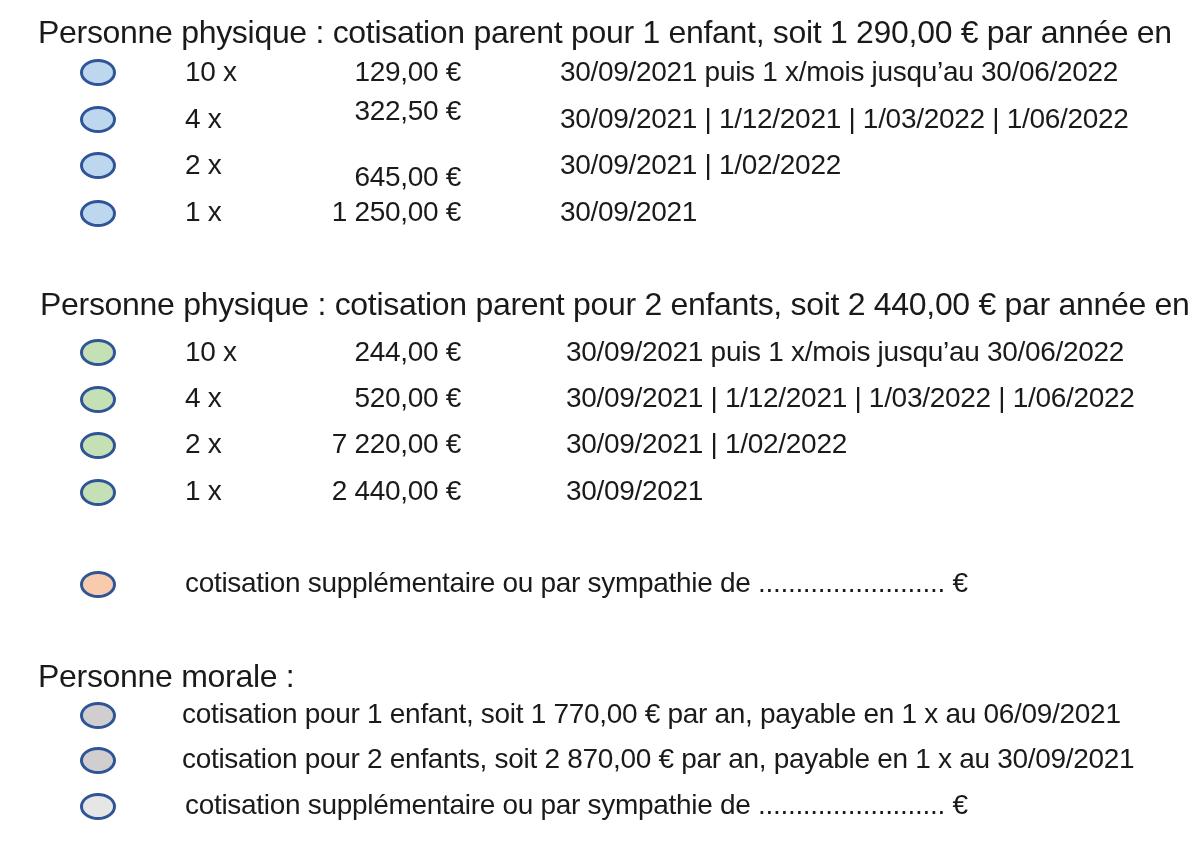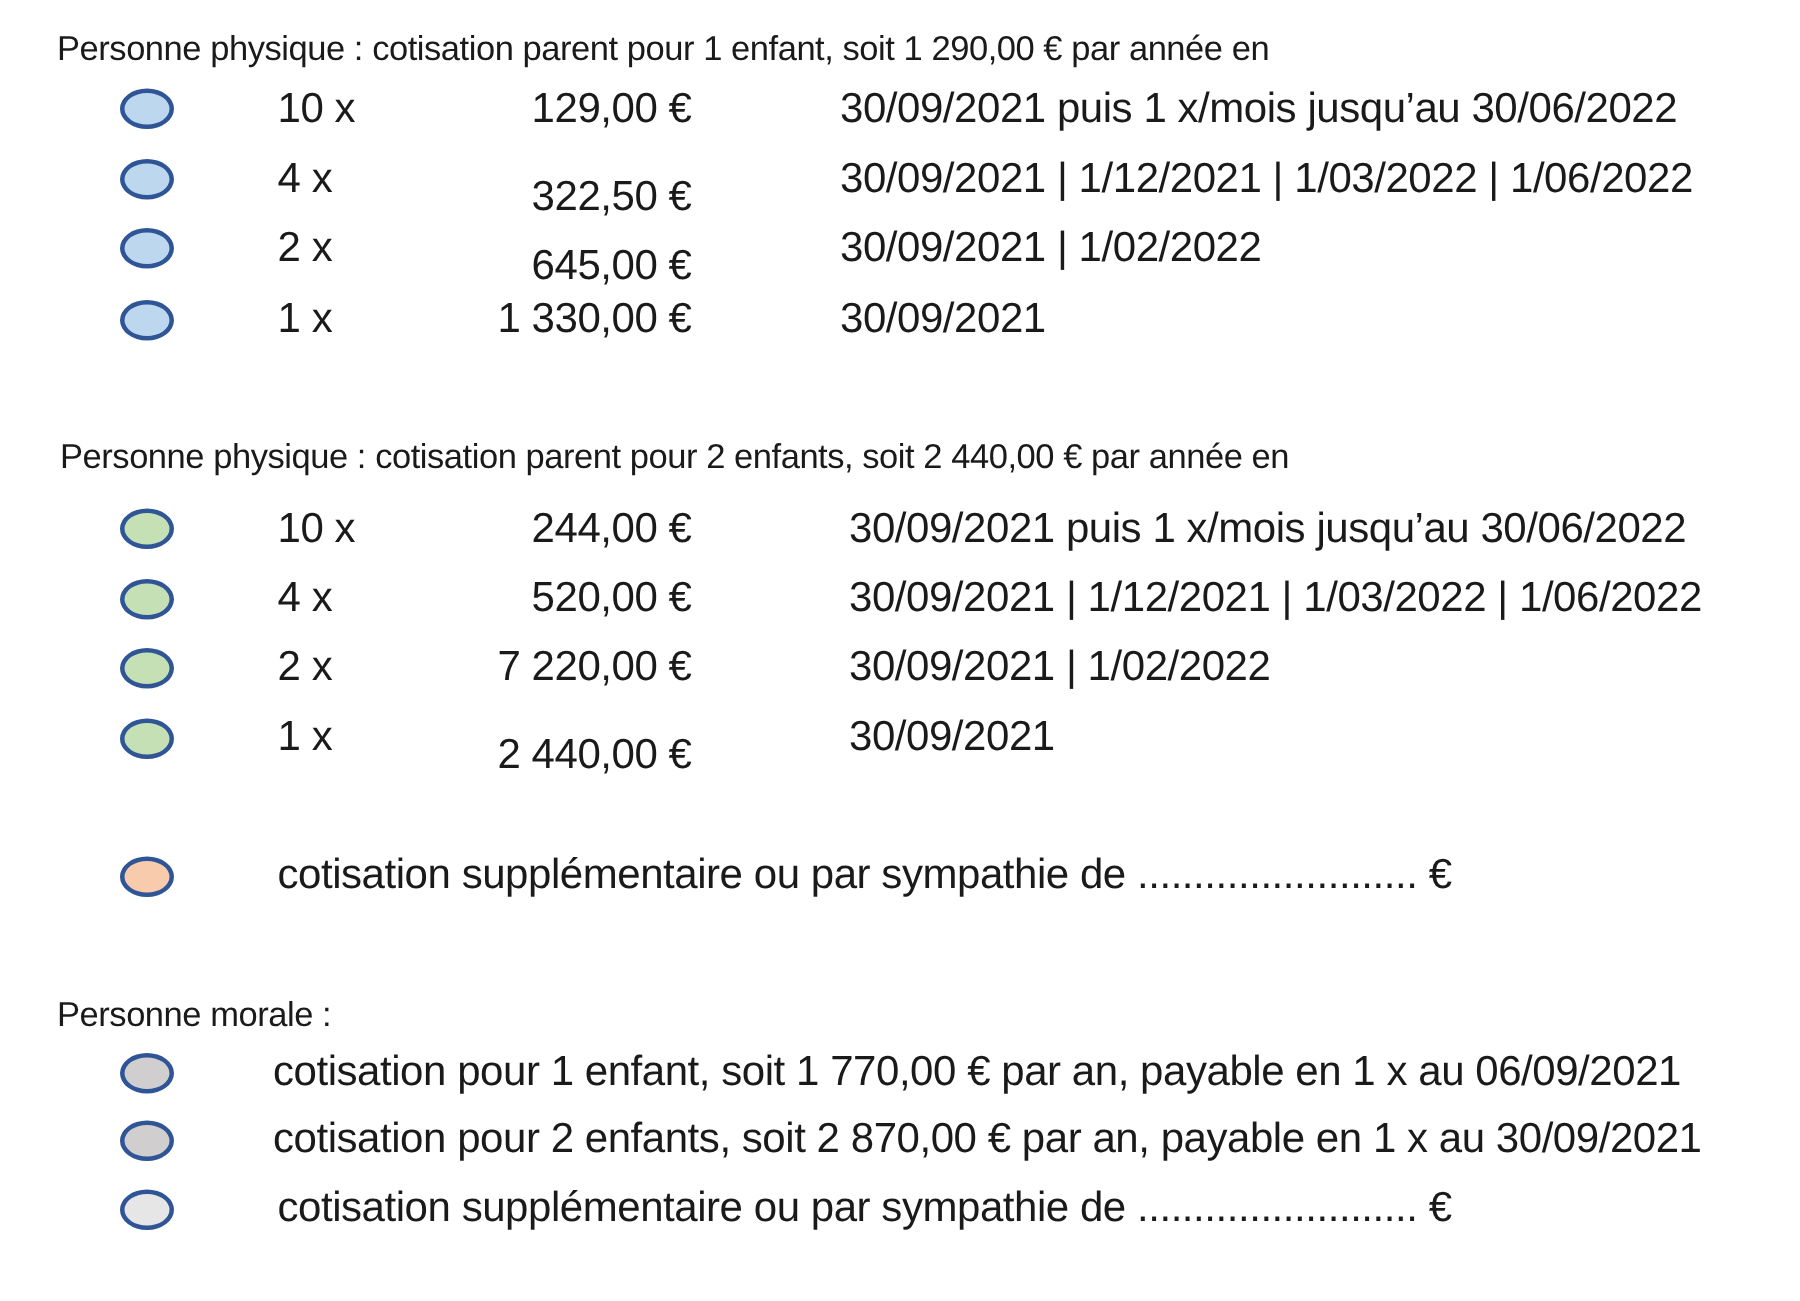--- a/index.html
+++ b/index.html
@@ -1,20 +1,20 @@
 <!DOCTYPE html>
 <html><head>
 <meta charset="utf-8">
 <style>
   html, body { margin:0; padding:0; background:#ffffff; }
   body { width:1200px; height:867px; position:relative; overflow:hidden;
          font-family:"Liberation Sans", sans-serif; color:#1a1a1a; }
   .abs { position:absolute; white-space:nowrap; }
   .txt { font-size:28px; line-height:30px; letter-spacing:-0.3px; }
-  .heading { font-size:23px; line-height:30px; letter-spacing:-0.3px; }
+  .heading { font-size:32px; line-height:30px; letter-spacing:-0.3px; }
   .radio { position:absolute; width:36px; height:27px; border-radius:50%;
            border:3px solid #2f5597; box-sizing:border-box; cursor:pointer; }
   .r-blue { background:#bdd7ee; }
   .r-green { background:#c5e0b4; }
   .r-orange { background:#f8cbad; }
   .r-gray { background:#d0cece; }
   .r-light { background:#e7e6e6; }
   .amount { text-align:right; width:180px; }
 </style>
 </head>
@@ -24,33 +24,33 @@
 
 <div>
   <div class="radio r-blue" style="left:80px; top:59px;"></div>
   <div class="abs txt" style="left:185px; top:57px;">10 x</div>
   <div class="abs txt amount" style="left:281px; top:57px;">129,00 €</div>
   <div class="abs txt" style="left:560px; top:57px;">30/09/2021 puis 1 x/mois jusqu’au 30/06/2022</div>
 </div>
 <div>
   <div class="radio r-blue" style="left:80px; top:106px;"></div>
   <div class="abs txt" style="left:185px; top:104px;">4 x</div>
-  <div class="abs txt amount" style="left:281px; top:116px;">322,50 €</div>
+  <div class="abs txt amount" style="left:281px; top:96px;">322,50 €</div>
   <div class="abs txt" style="left:560px; top:104px;">30/09/2021 | 1/12/2021 | 1/03/2022 | 1/06/2022</div>
 </div>
 <div>
   <div class="radio r-blue" style="left:80px; top:152px;"></div>
   <div class="abs txt" style="left:185px; top:150px;">2 x</div>
   <div class="abs txt amount" style="left:281px; top:162px;">645,00 €</div>
   <div class="abs txt" style="left:560px; top:150px;">30/09/2021 | 1/02/2022</div>
 </div>
 <div>
   <div class="radio r-blue" style="left:80px; top:200px;"></div>
   <div class="abs txt" style="left:185px; top:197px;">1 x</div>
-  <div class="abs txt amount" style="left:281px; top:197px;">1 330,00 €</div>
+  <div class="abs txt amount" style="left:281px; top:197px;">1 250,00 €</div>
   <div class="abs txt" style="left:560px; top:197px;">30/09/2021</div>
 </div>
 
 <div class="abs heading" style="left:40px; top:289px;">Personne physique : cotisation parent pour 2 enfants, soit 2 440,00 € par année en</div>
 
 <div>
   <div class="radio r-green" style="left:80px; top:339px;"></div>
   <div class="abs txt" style="left:185px; top:337px;">10 x</div>
   <div class="abs txt amount" style="left:281px; top:337px;">244,00 €</div>
   <div class="abs txt" style="left:566px; top:337px;">30/09/2021 puis 1 x/mois jusqu’au 30/06/2022</div>
@@ -63,21 +63,21 @@
 </div>
 <div>
   <div class="radio r-green" style="left:80px; top:432px;"></div>
   <div class="abs txt" style="left:185px; top:429px;">2 x</div>
   <div class="abs txt amount" style="left:281px; top:429px;">7 220,00 €</div>
   <div class="abs txt" style="left:566px; top:429px;">30/09/2021 | 1/02/2022</div>
 </div>
 <div>
   <div class="radio r-green" style="left:80px; top:479px;"></div>
   <div class="abs txt" style="left:185px; top:476px;">1 x</div>
-  <div class="abs txt amount" style="left:281px; top:476px;margin-top:12px;">2 440,00 €</div>
+  <div class="abs txt amount" style="left:281px; top:476px;">2 440,00 €</div>
   <div class="abs txt" style="left:566px; top:476px;">30/09/2021</div>
 </div>
 
 <div>
   <div class="radio r-orange" style="left:80px; top:571px;"></div>
   <div class="abs txt" style="left:185px; top:568px;">cotisation supplémentaire ou par sympathie de ......................... €</div>
 </div>
 
 <div class="abs heading" style="left:38px; top:661px;">Personne morale :</div>
 

